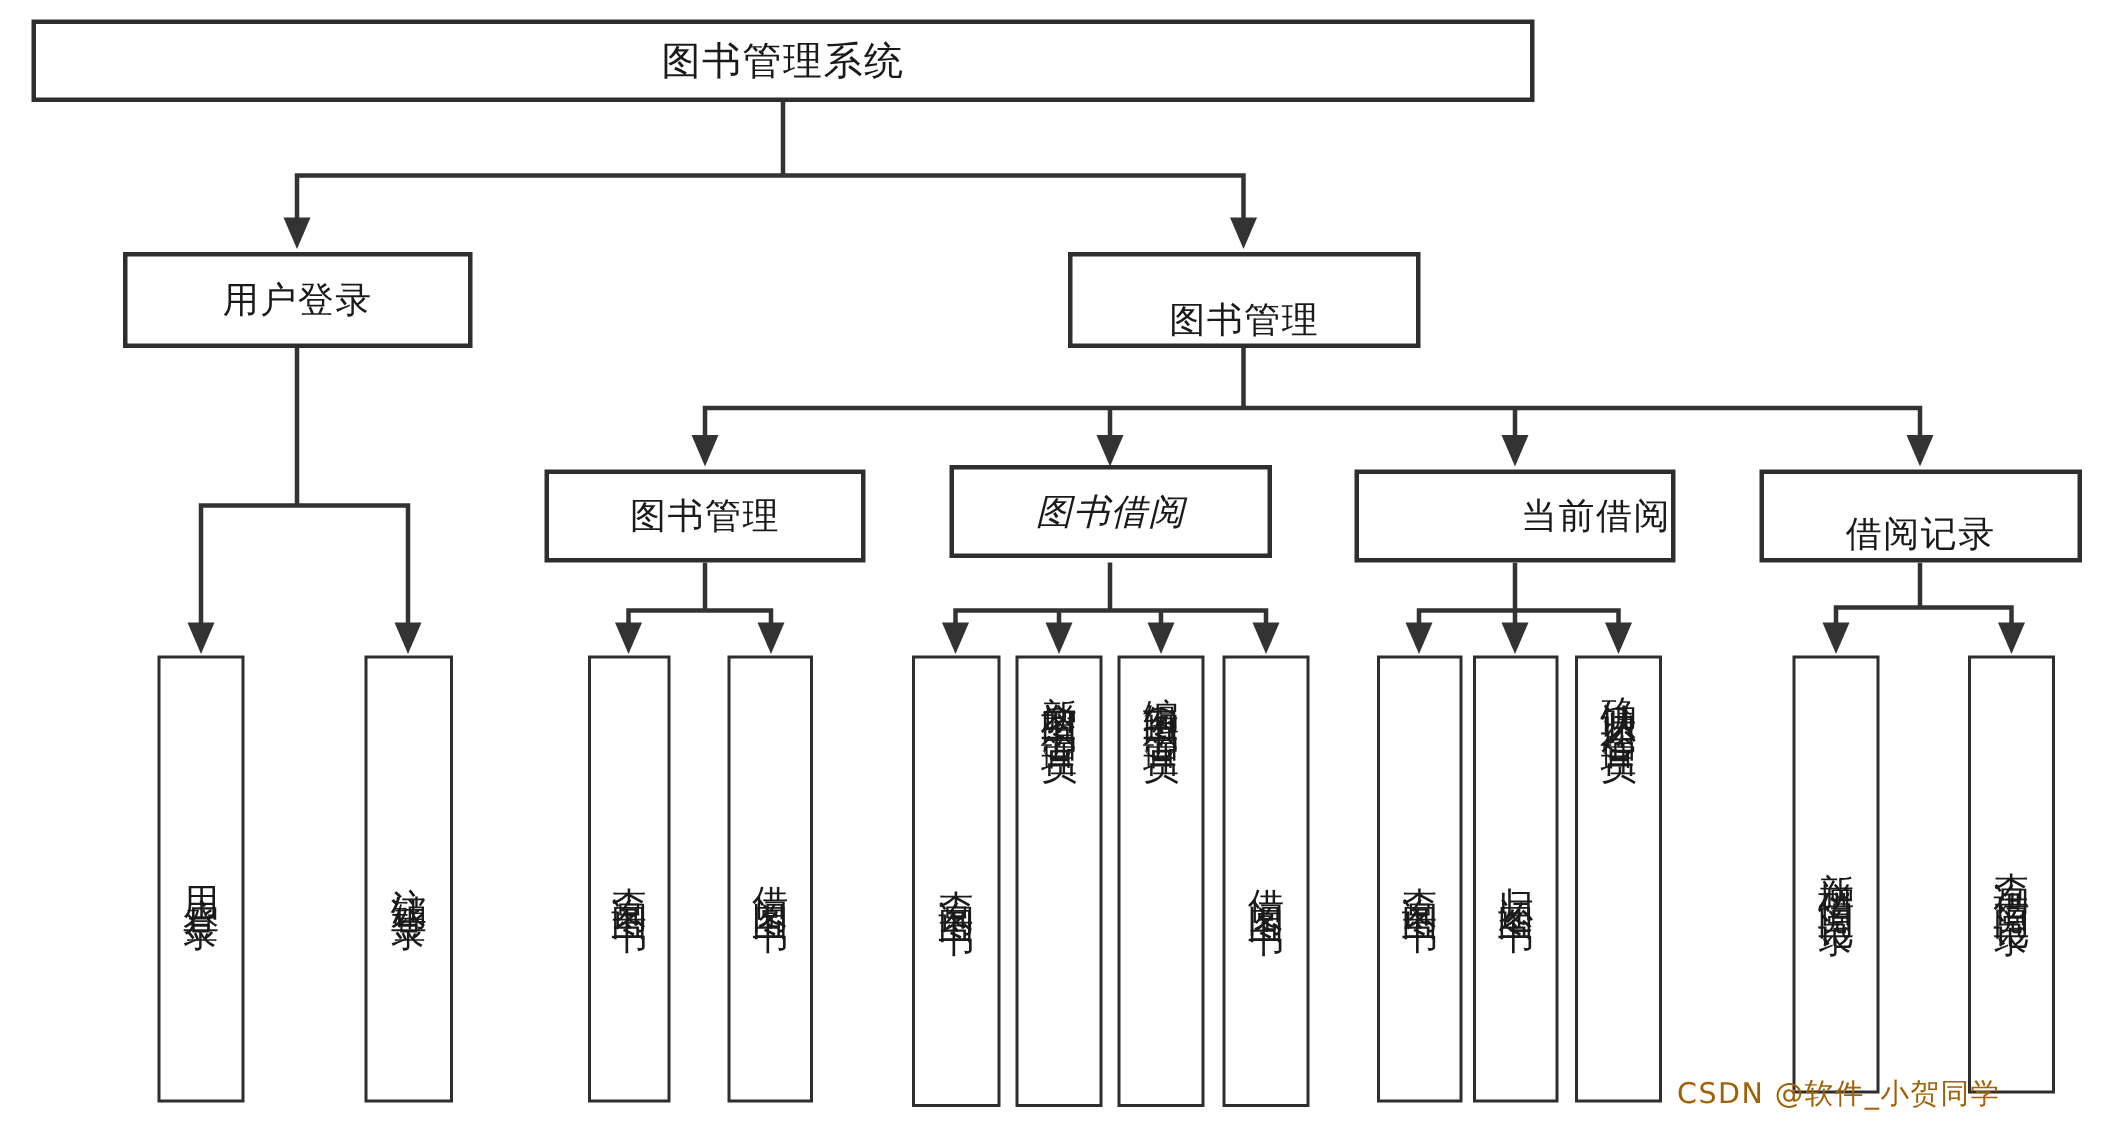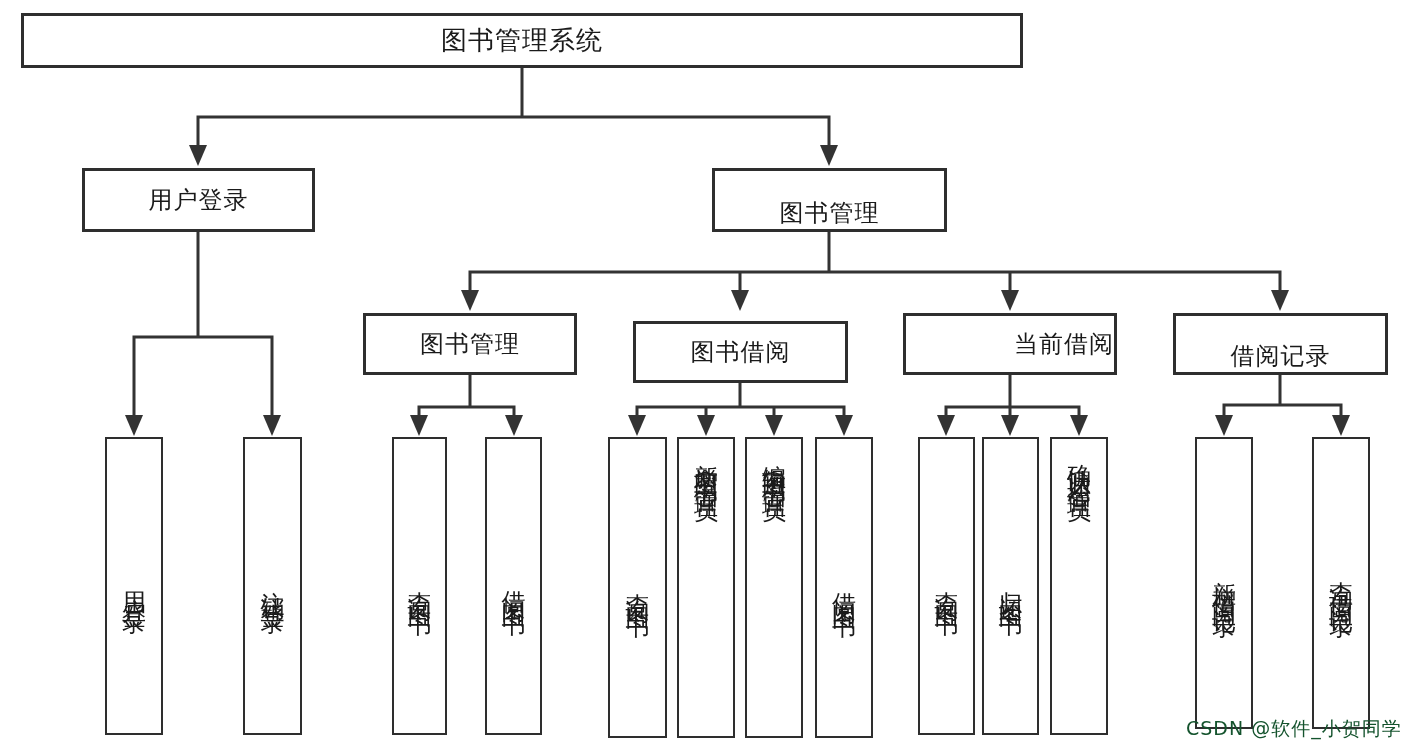--- a/index.html
+++ b/index.html
@@ -30,24 +30,24 @@
     text-orientation: mixed;
     font-size: 24px;
     line-height: 1;
     letter-spacing: 7px;
     white-space: nowrap;
   }
   .leaf.from-top { align-items: flex-start; padding-top: 6px; }
   .leaf.from-top .v-label { letter-spacing: 5px; }
   .watermark {
     position: absolute;
-    left: 1186px;
+    left: 1118px;
     top: 716px;
     font-size: 19px;
-    color: #14532d;
+    color: #a16207;
     letter-spacing: 1px;
     white-space: nowrap;
   }
 </style>
 </head>
 <body>
 
 <div class="canvas">
 
   <svg class="wires" viewBox="0 0 1405 747" fill="none" stroke="#333333" stroke-width="3">
@@ -100,21 +100,21 @@
   <div class="box" style="left:82px; top:168px; width:233px; height:64px;">
     <span class="h-label">用户登录</span>
   </div>
   <div class="box" style="left:712px; top:168px; width:235px; height:64px;align-items:flex-end;">
     <span class="h-label">图书管理</span>
   </div>
 
   <div class="box" style="left:363px; top:313px; width:214px; height:62px;">
     <span class="h-label">图书管理</span>
   </div>
-  <div class="box" style="left:633px; top:321px; width:215px; height:62px;">
+  <div class="box" style="left:633px; top:310px; width:215px; height:62px;font-style:italic;">
     <span class="h-label">图书借阅</span>
   </div>
   <div class="box" style="left:903px; top:313px; width:214px; height:62px;justify-content:flex-end;">
     <span class="h-label">当前借阅</span>
   </div>
   <div class="box" style="left:1173px; top:313px; width:215px; height:62px;align-items:flex-end;">
     <span class="h-label">借阅记录</span>
   </div>
 
   <div class="box leaf" style="left:105px; top:437px; width:58px; height:298px;">

